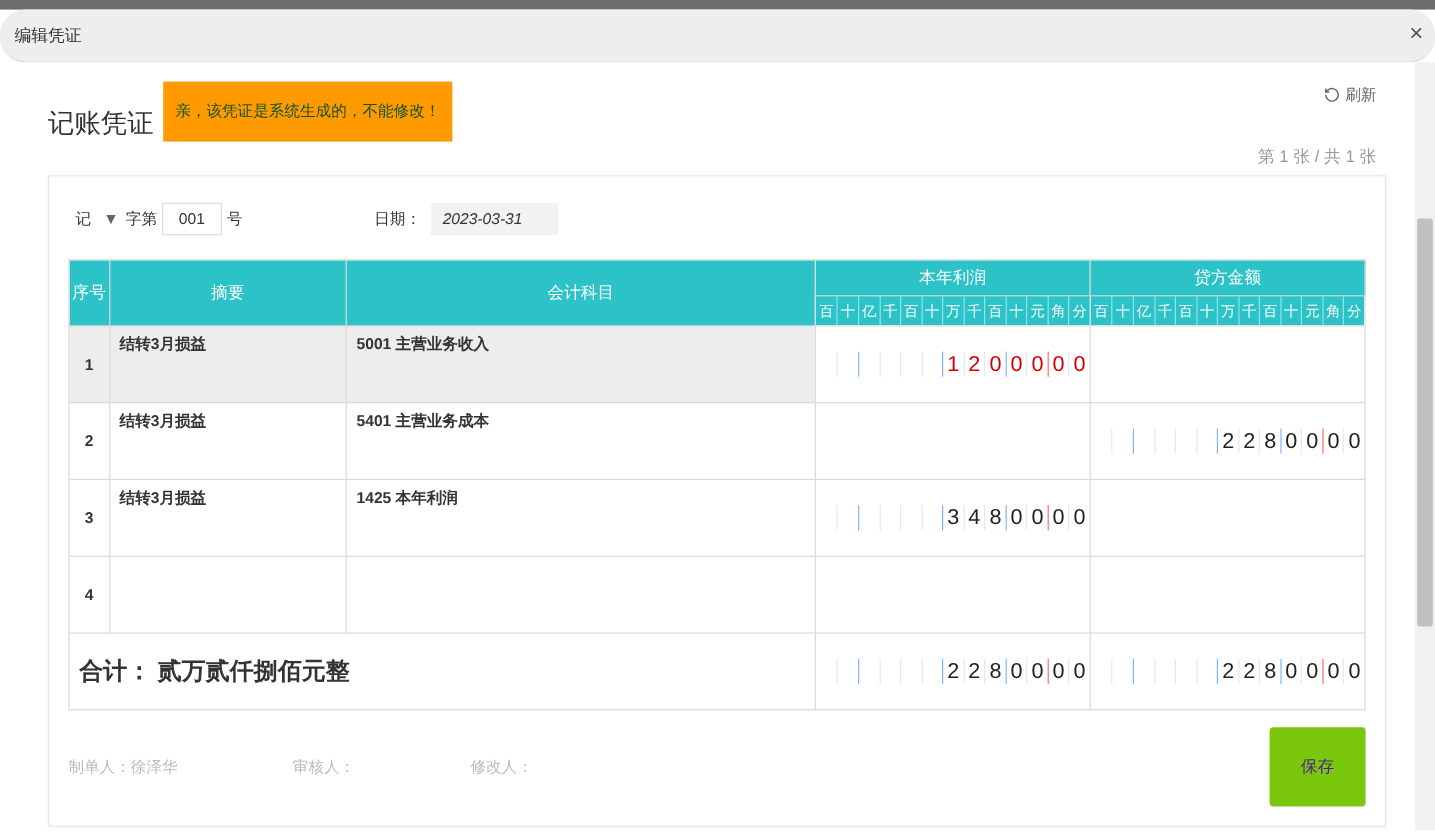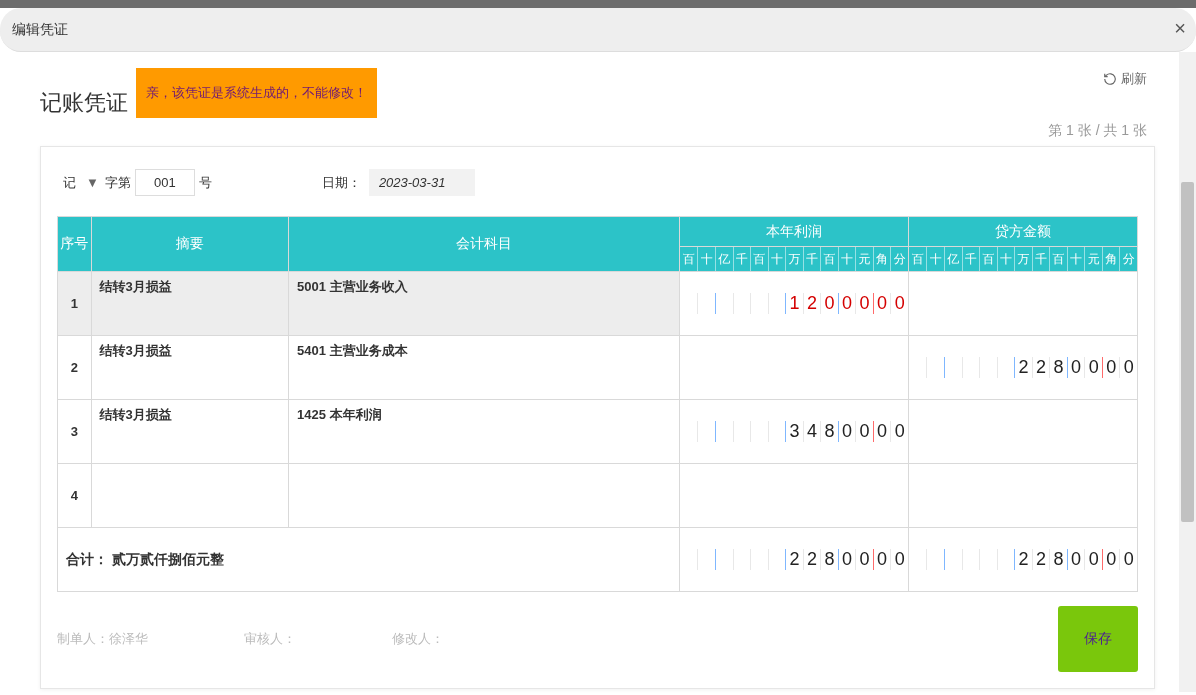--- a/index.html
+++ b/index.html
@@ -50,21 +50,21 @@
     align-items: flex-end;
     position: relative;
     margin-bottom: 4px;
   }
   .heading-row .heading {
     font-size: 22px;
     margin-right: 8px;
   }
   .warn-tag {
     background: #ff9a00;
-    color: #701a75;
+    color: #14532d;
     font-size: 13px;
     padding: 16px 10px;
     border-radius: 0;
   }
   .refresh-link {
     position: absolute;
     right: 8px;
     top: 2px;
     color: #666;
     font-size: 13px;
@@ -99,21 +99,21 @@
     color: #333;
     margin-bottom: 20px;
   }
   .vhdr .seg { display:flex; align-items:center; }
   .vhdr .ji {
     padding: 2px 6px;
   }
   .vhdr .caret { margin-left:4px; color:#666; }
   .vhdr .numbox {
     display:inline-block;
-    width:60px;
+    width:50px;
     border:1px solid #ddd;
     padding:5px 0;
     text-align:center;
     margin: 0 4px;
     background:#fff;
   }
   .vhdr .datebox {
     background: #f2f2f2;
     padding:6px 30px 6px 10px;
     margin-left:8px;
@@ -193,21 +193,21 @@
   .digit-grid span.b-red  { border-left-color: #ff6b6b; }
 
   .vt thead .digit-grid span { color:#fff; font-size:12px; border-left-color: rgba(255,255,255,0.5); }
   .vt thead .digit-grid { height: 24px; }
 
   .amt.red span { color: #d40000; }
   .amt.normal span { color: #222; }
 
   
   .vt tbody tr.total { height: 64px; }
-  .vt tbody tr.total .txt { vertical-align: middle; font-size:14px; }
+  .vt tbody tr.total .txt { vertical-align: middle; font-size:20px; }
 
   
   .sigs {
     display:flex;
     gap: 96px;
     color: #bbb;
     font-size: 13px;
     margin-top: 14px;
     align-items:center;
   }

